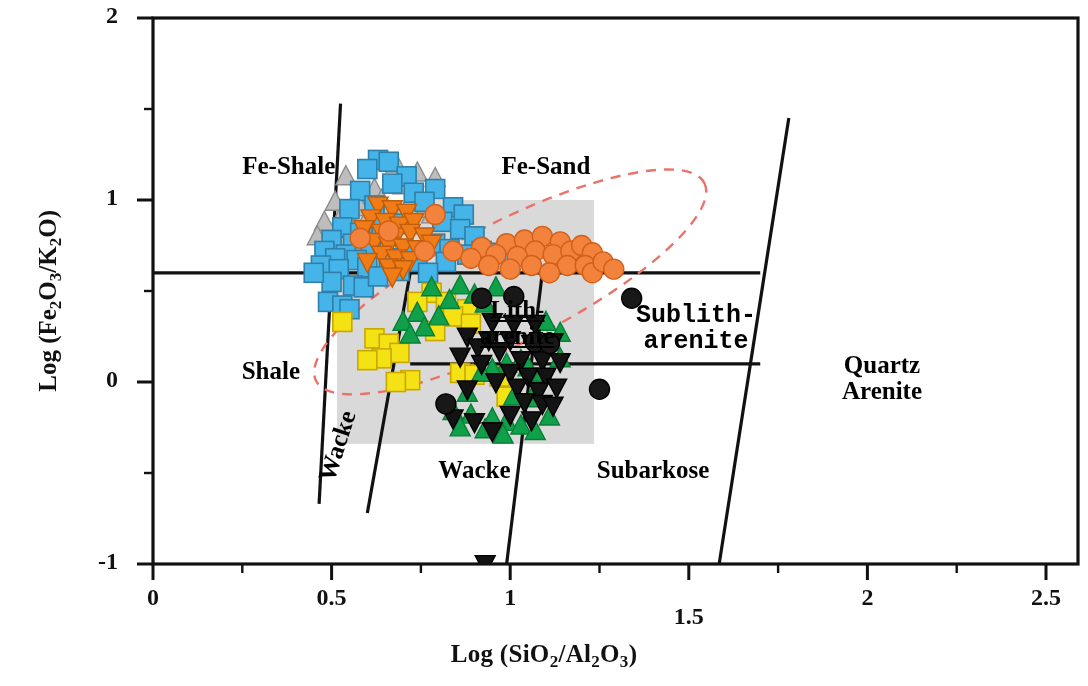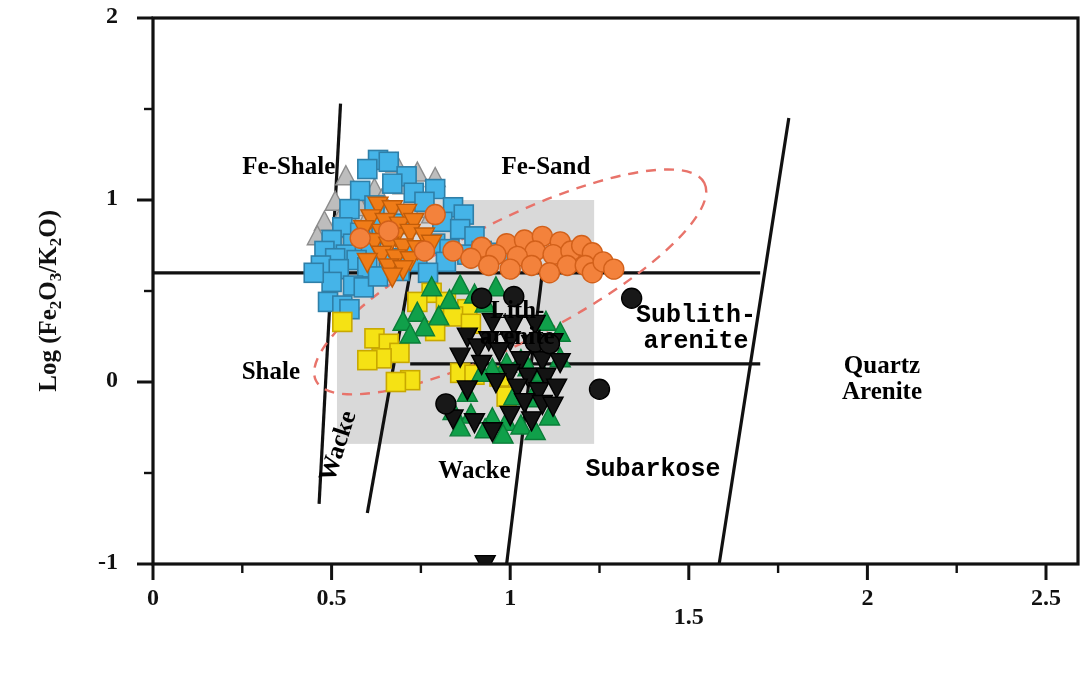--- a/index.html
+++ b/index.html
@@ -293,20 +293,23 @@
         <line x1="153" y1="564" x2="137" y2="564" stroke="#111" stroke-width="3"></line>
         <line x1="153" y1="382" x2="137" y2="382" stroke="#111" stroke-width="3"></line>
         <line x1="153" y1="200" x2="137" y2="200" stroke="#111" stroke-width="3"></line>
         <line x1="153" y1="18" x2="137" y2="18" stroke="#111" stroke-width="3"></line>
         <line x1="153" y1="473" x2="144" y2="473" stroke="#111" stroke-width="2.4"></line>
         <line x1="153" y1="291" x2="144" y2="291" stroke="#111" stroke-width="2.4"></line>
         <line x1="153" y1="109" x2="144" y2="109" stroke="#111" stroke-width="2.4"></line>
       </g>
   </svg>
 
+  <div id="xaxis-title" class="axlabel">
+    Log (SiO<span class="sub">2</span>/Al<span class="sub">2</span>O<span class="sub">3</span>)
+  </div>
   <div id="yaxis-title" class="axlabel">
     Log (Fe<span class="sub">2</span>O<span class="sub">3</span>/K<span class="sub">2</span>O)
   </div>
 
   <div id="xticklabels">
       <div class="ticklab" style="left: 113px; top: 584px; width: 80px;">0</div>
       <div class="ticklab" style="left: 291.6px; top: 584px; width: 80px; text-align: center;">0.5</div>
       <div class="ticklab" style="left: 470.2px; top: 584px; width: 80px;">1</div>
       <div class="ticklab" style="left: 648.8px; top: 584px; width: 80px; margin-top: 19px;">1.5</div>
       <div class="ticklab" style="left: 827.4px; top: 584px; width: 80px;">2</div>
@@ -317,21 +320,21 @@
       <div class="ticklab" style="left: 48px; top: 366px; width: 70px; text-align: right;">0</div>
       <div class="ticklab" style="left: 48px; top: 184px; width: 70px; text-align: right;">1</div>
       <div class="ticklab" style="left: 48px; top: 2px; width: 70px; text-align: right;">2</div>
     </div>
   <div id="fieldlabels">
       <div class="fieldlab" style="left: 158.736px; top: 153.06px; width: 260px;">Fe-Shale</div>
       <div class="fieldlab" style="left: 415.92px; top: 153.06px; width: 260px;">Fe-Sand</div>
       <div class="fieldlab" style="left: 140.876px; top: 316.86px; width: 260px; margin-top: 41px;">Shale</div>
       <div class="fieldlab rot" style="left: 206.958px; top: 433.34px; width: 260px;">Wacke</div>
       <div class="fieldlab" style="left: 344.48px; top: 457px; width: 260px;">Wacke</div>
-      <div class="fieldlab" style="left: 387.344px; top: 297.4px; width: 260px;">Lith-
+      <div class="fieldlab" style="left: 387.344px; top: 297.4px; width: 260px; text-decoration: underline;">Lith-
 arenite</div>
-      <div class="fieldlab" style="left: 523.08px; top: 457px; width: 260px; font-family: Liberation Mono, monospace;">Subarkose</div>
+      <div class="fieldlab" style="left: 523.08px; top: 457px; width: 260px;">Subarkose</div>
       <div class="fieldlab" style="left: 565.944px; top: 303px; width: 260px; font-family: Liberation Mono, monospace;">Sublith-
 arenite</div>
       <div class="fieldlab" style="left: 752px; top: 352px; width: 260px;">Quartz
 Arenite</div>
     </div>
 </div>
 
 </body></html>

